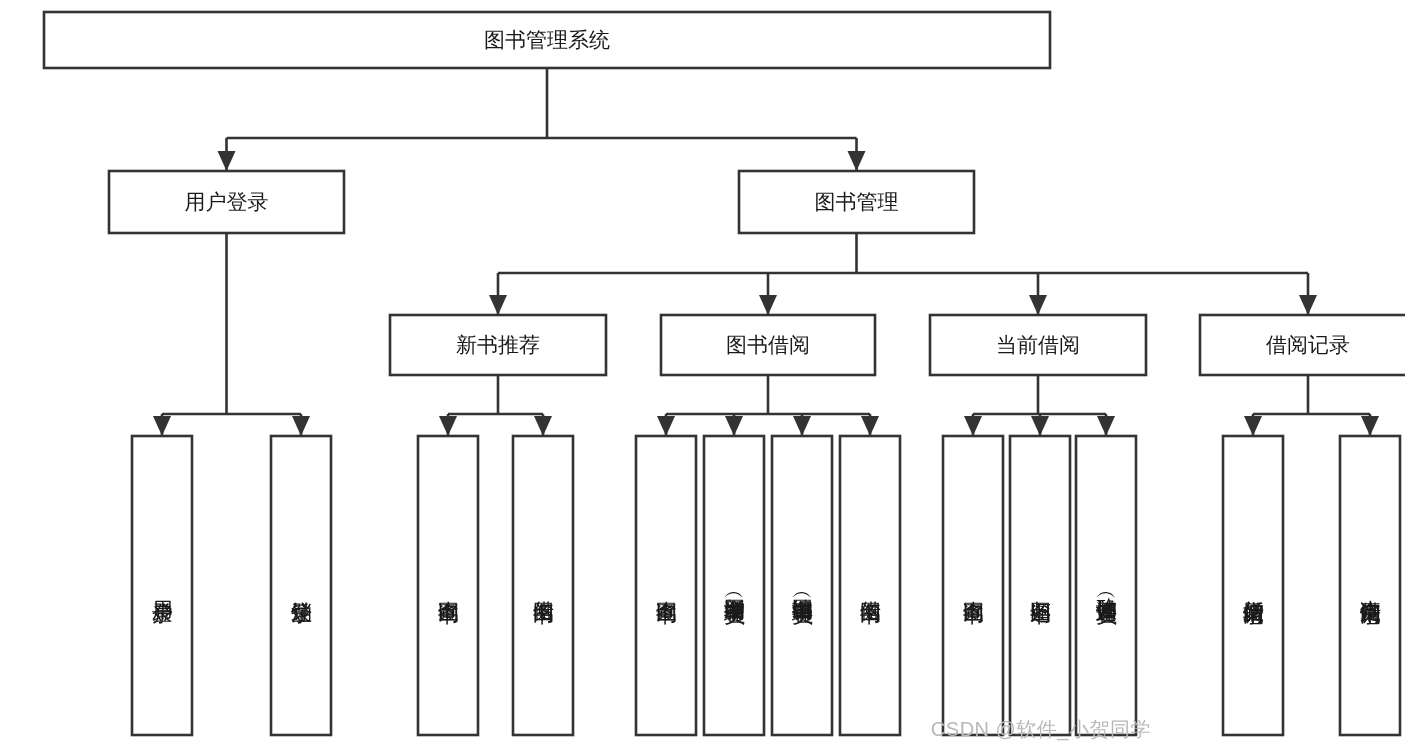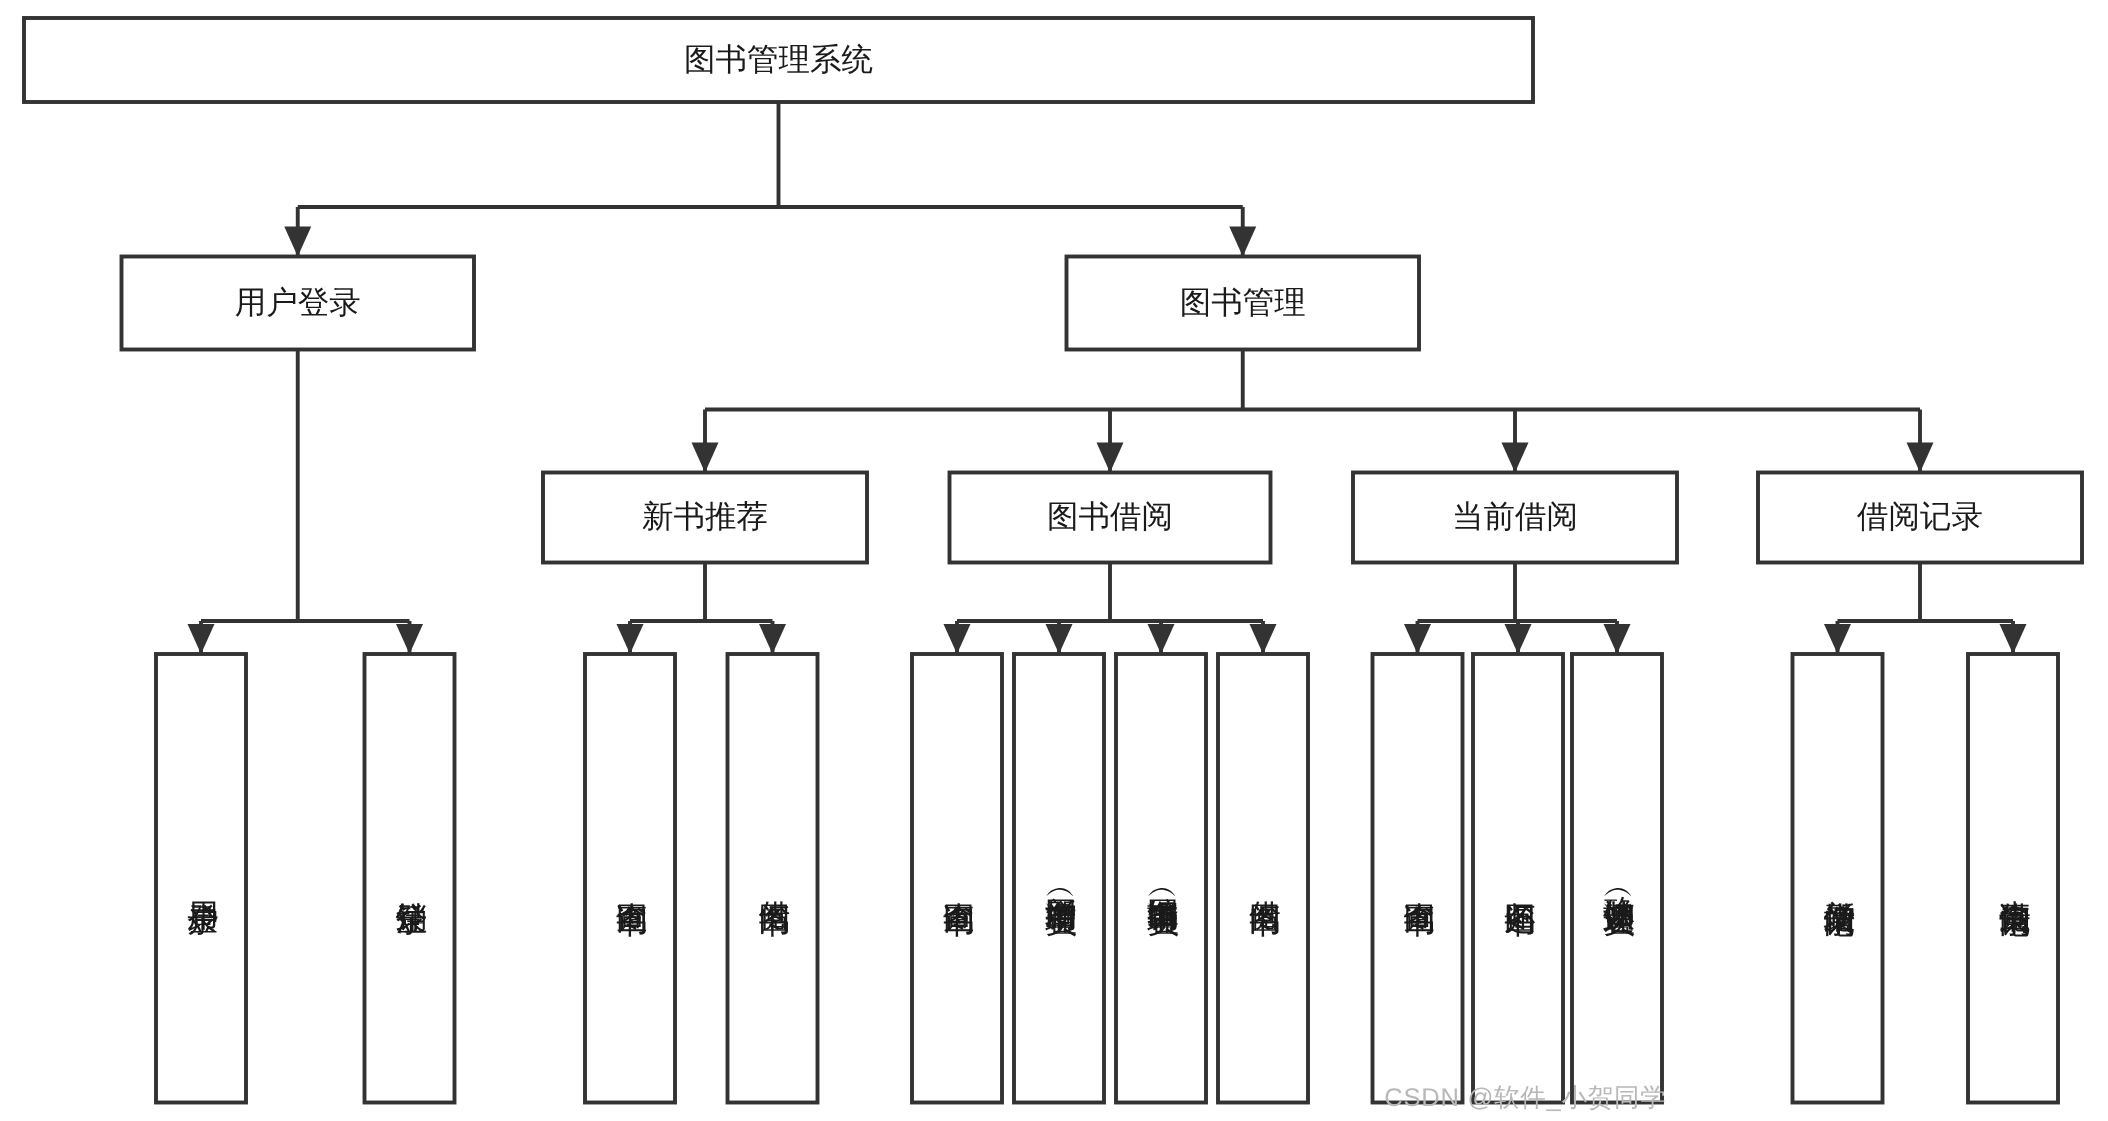--- a/index.html
+++ b/index.html
@@ -11,20 +11,21 @@
     width: 1405px;
     height: 747px;
     font-family: "Liberation Sans", "DejaVu Sans", sans-serif;
     overflow: hidden;
     position: relative;
   }
   #diagram-root {
     position: relative;
     width: 1133px;
     height: 747px;
+    margin-left: 28px;
   }
   svg.diagram-canvas {
     position: absolute;
     top: 0;
     left: 0;
     width: 1405px;
     height: 747px;
     display: block;
   }
   .node-box {
@@ -59,24 +60,24 @@
     font-family: "Liberation Sans", "DejaVu Sans", sans-serif;
     font-size: 21px;
     line-height: 1.18;
     letter-spacing: 1px;
     color: #1a1a1a;
     white-space: nowrap;
     pointer-events: none;
   }
   .watermark {
     position: absolute;
-    right: 22px;
+    right: 10px;
     bottom: 4px;
     font-family: "Liberation Sans", "DejaVu Sans", sans-serif;
-    font-size: 17px;
+    font-size: 20px;
     color: #b8b8b8;
     white-space: nowrap;
     letter-spacing: 0.5px;
   }
 </style>
 </head>
 <body>
 
 <div id="diagram-root">
 

